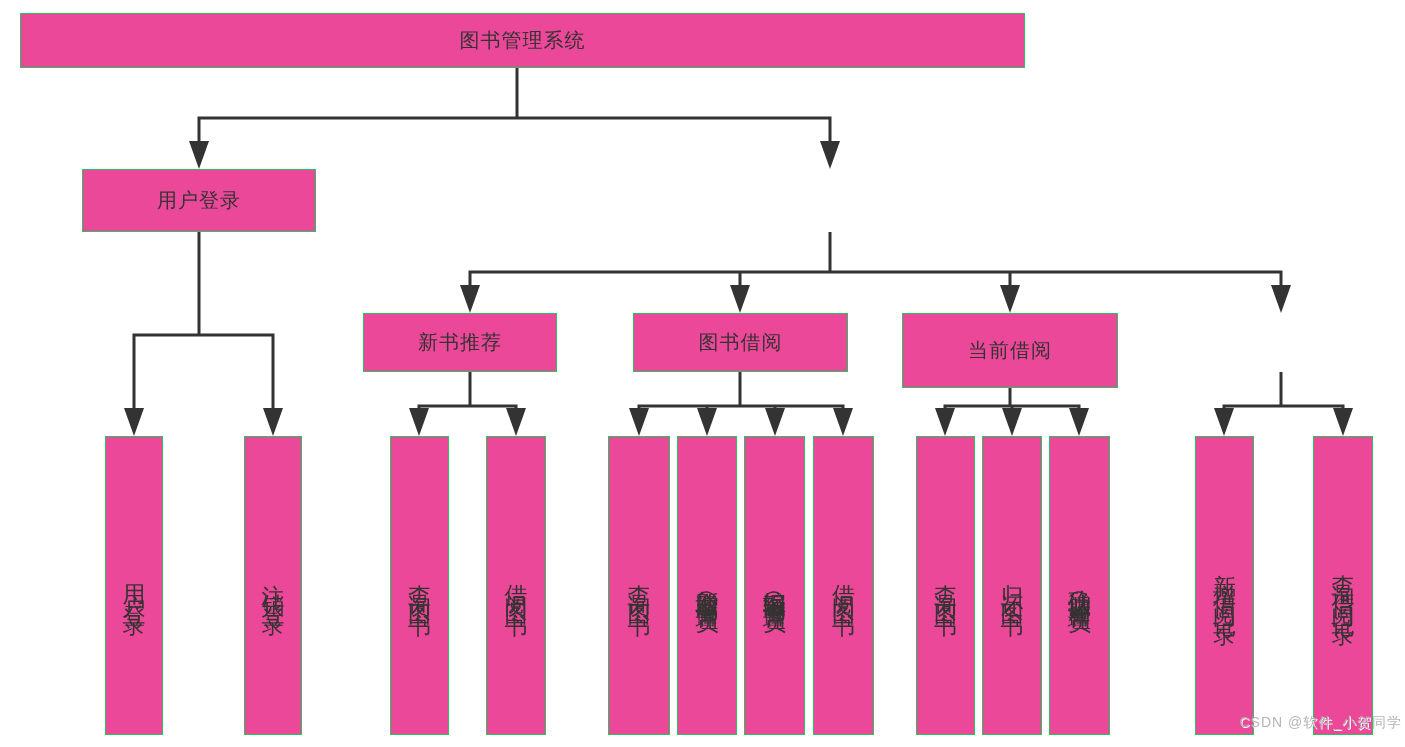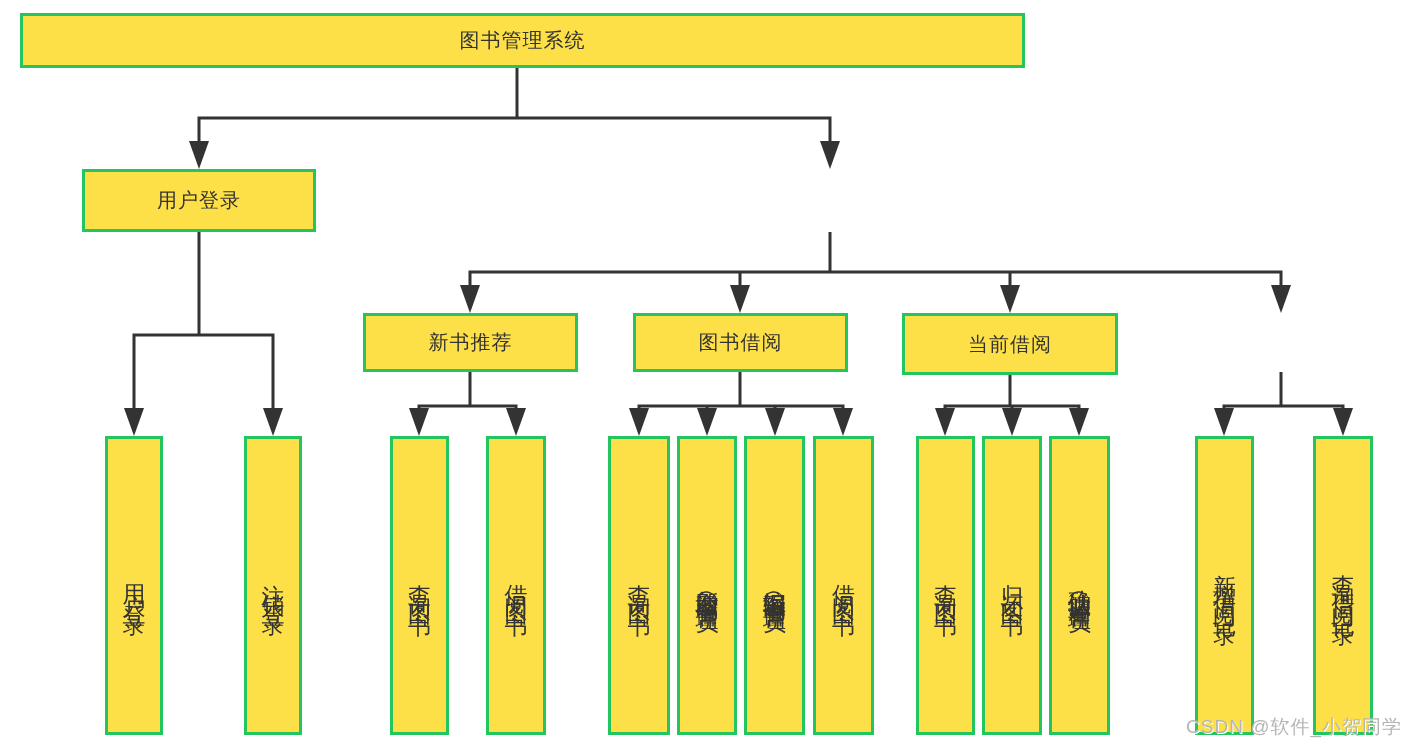--- a/index.html
+++ b/index.html
@@ -13,22 +13,22 @@
   }
   #connectors {
     position: absolute;
     left: 0; top: 0;
     width: 1405px; height: 747px;
     z-index: 0;
   }
   .box {
     position: absolute;
     box-sizing: border-box;
-    border: 3px solid #22c55e;
-    background: #fde047;
+    border: 1px solid #22c55e;
+    background: #ec4899;
     color: #333333;
     display: flex;
     align-items: center;
     justify-content: center;
     z-index: 1;
     font-family: Liberation Serif, serif;
   }
   .h {
     font-size: 20px;
     letter-spacing: 1px;
@@ -39,21 +39,21 @@
     writing-mode: vertical-rl;
     text-orientation: mixed;
     letter-spacing: 10px;
     line-height: 1;
   }
   .v.long { letter-spacing: 3px; }
   #watermark {
     position: absolute;
     top: 714px;
     right: 3px;
-    font-size: 19px;
+    font-size: 14px;
     color: #b5b5b5;
     letter-spacing: 1px;
     z-index: 2;
     white-space: nowrap;
     text-shadow: 1px 1px 0 #ffffff;
   }
 </style>
 </head>
 <body>
 
@@ -103,23 +103,23 @@
       <polygon points="1069,408 1089,408 1079,436"></polygon>
       <polygon points="1214,408 1234,408 1224,436"></polygon>
       <polygon points="1333,408 1353,408 1343,436"></polygon>
     </g>
   </svg>
 
   <div class="box h" style="left:20px;top:13px;width:1005px;height:55px">图书管理系统</div>
 
   <div class="box h" style="left:82px;top:169px;width:234px;height:63px">用户登录</div>
 
-  <div class="box h" style="left:363px;top:313px;width:215px;height:59px">新书推荐</div>
+  <div class="box h" style="left:363px;top:313px;width:194px;height:59px">新书推荐</div>
   <div class="box h" style="left:633px;top:313px;width:215px;height:59px">图书借阅</div>
-  <div class="box h" style="left:902px;top:313px;width:216px;height:62px">当前借阅</div>
+  <div class="box h" style="left:902px;top:313px;width:216px;height:75px">当前借阅</div>
 
   <div class="box v" style="left:105px;top:436px;width:58px;height:299px">用户登录</div>
   <div class="box v" style="left:244px;top:436px;width:58px;height:299px">注销登录</div>
 
   <div class="box v" style="left:390px;top:436px;width:59px;height:299px">查询图书</div>
   <div class="box v" style="left:486px;top:436px;width:60px;height:299px">借阅图书</div>
 
   <div class="box v" style="left:608px;top:436px;width:62px;height:299px">查询图书</div>
   <div class="box v long" style="left:677px;top:436px;width:60px;height:299px">新增图书（管理员）</div>
   <div class="box v long" style="left:744px;top:436px;width:61px;height:299px">编辑图书（管理员）</div>

